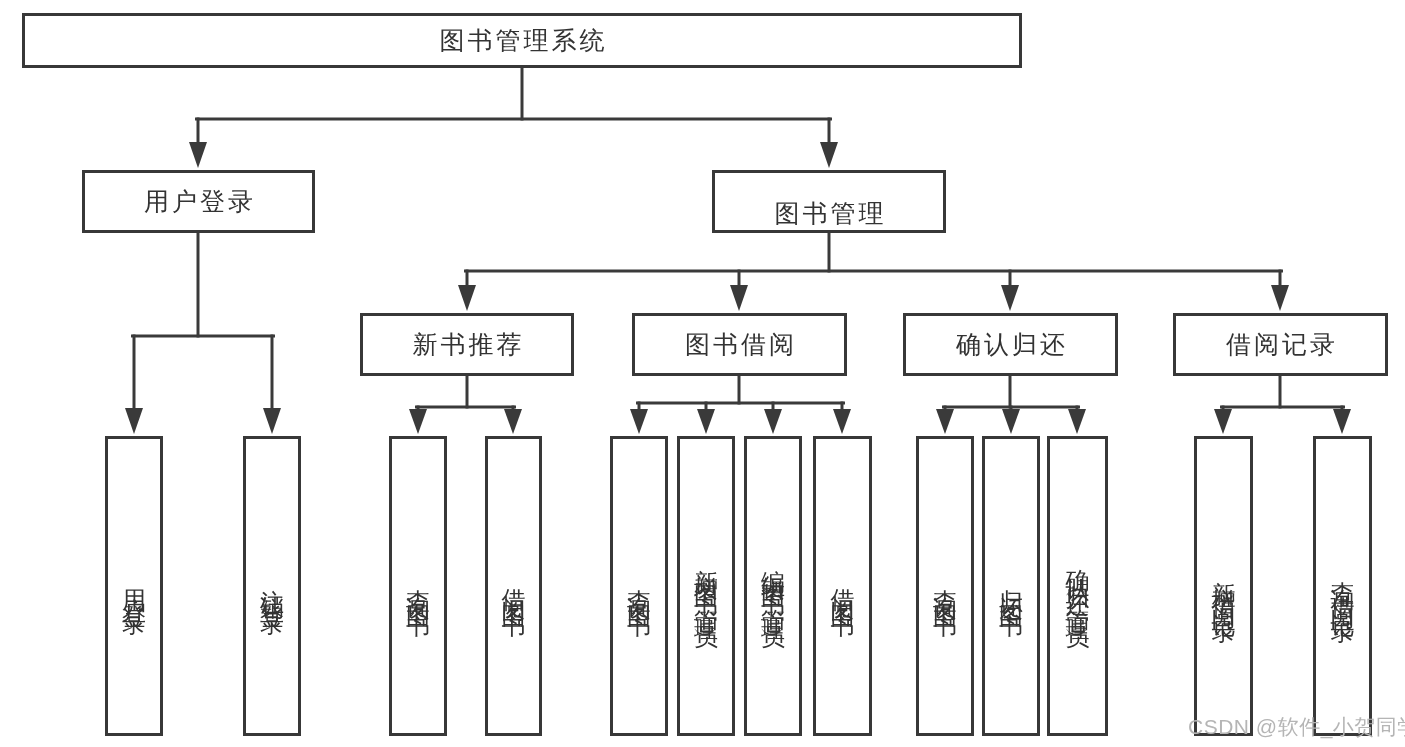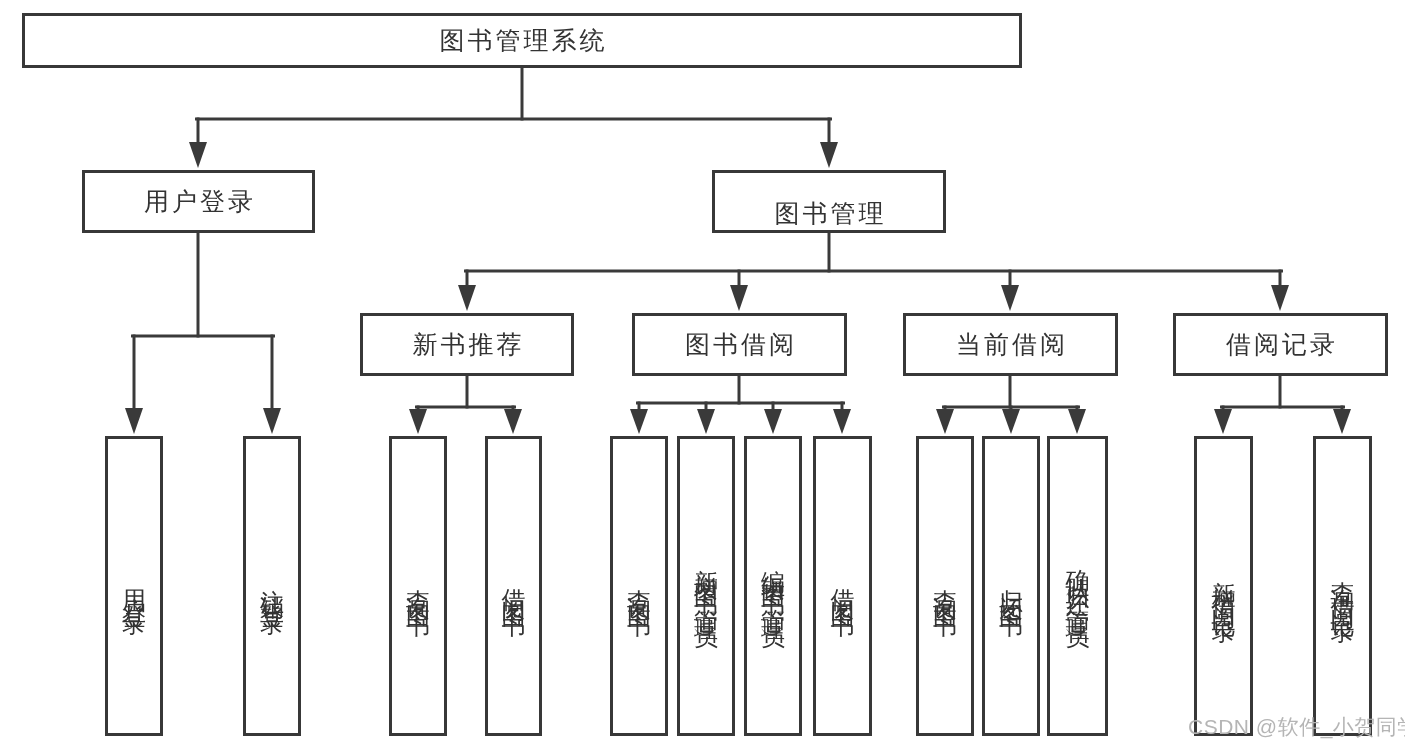--- a/index.html
+++ b/index.html
@@ -163,21 +163,21 @@
     <span class="hlabel">图书管理</span>
   </div>
 
   <div class="box" style="left:360px; top:313px; width:214px; height:63px;align-items:center;">
     <span class="hlabel">新书推荐</span>
   </div>
   <div class="box" style="left:632px; top:313px; width:215px; height:63px;">
     <span class="hlabel">图书借阅</span>
   </div>
   <div class="box" style="left:903px; top:313px; width:215px; height:63px;">
-    <span class="hlabel">当前借阅</span>
+    <span class="hlabel">确认归还</span>
   </div>
   <div class="box" style="left:1173px; top:313px; width:215px; height:63px;">
     <span class="hlabel">借阅记录</span>
   </div>
 
   <div class="box leaf" style="left:105px; width:58px;">
     <span class="vlabel">用户登录</span>
   </div>
   <div class="box leaf" style="left:243px; width:58px;">
     <span class="vlabel">注销登录</span>

